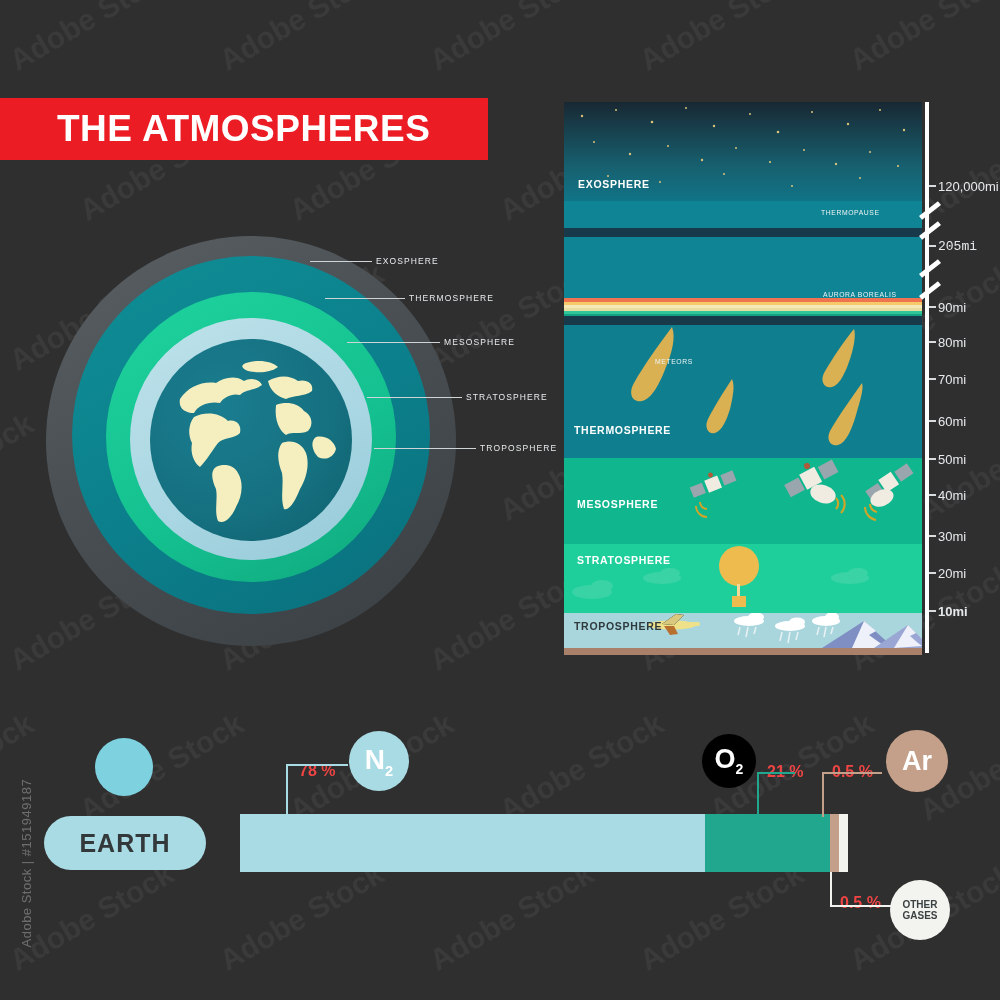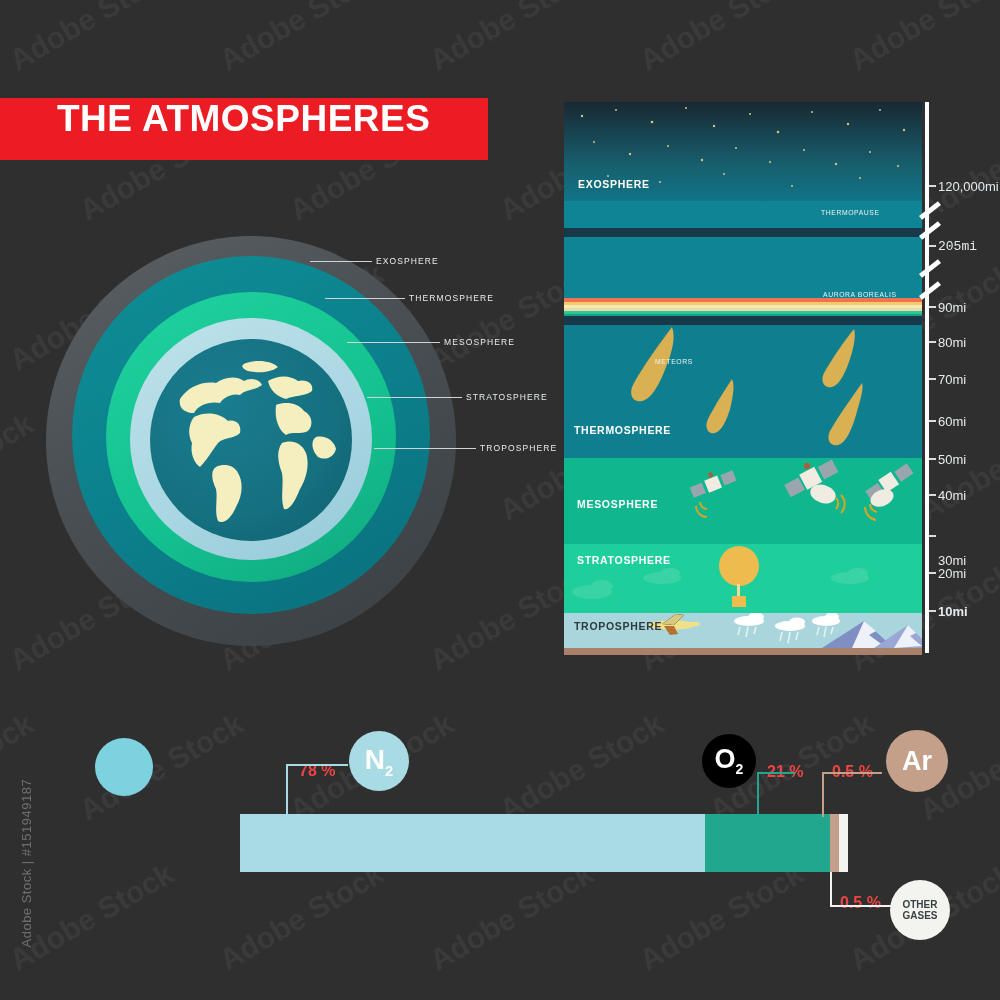--- a/index.html
+++ b/index.html
@@ -7,21 +7,21 @@
     width: 1000px; height: 1000px;
     background: #2f2f2f;
     font-family: "Liberation Sans", sans-serif;
     overflow: hidden;
   }
   #stage { position: relative; width: 1000px; height: 1000px; background: #2f2f2f; }
 
   
   #title-banner {
     position: absolute; left: 0; top: 98px; width: 488px; height: 62px;
-    background: #ec1c24; display: flex; 
+    background: #ec1c24; display: flex; align-items: center;
   }
   #title-text {
     color: #ffffff; font-size: 37px; font-weight: bold;
     letter-spacing: 0.5px; padding-left: 57px;
   }
 
   
   #earth-diagram { position: absolute; left: 46px; top: 236px; width: 410px; height: 410px; }
   .ring { position: absolute; border-radius: 50%; }
   #ring-exo {
@@ -417,32 +417,35 @@
       <div class="tick-label" style="top: 342px;">80mi</div>
       <div class="tick" style="top: 378px;"></div>
       <div class="tick-label" style="top: 379px;">70mi</div>
       <div class="tick" style="top: 420px;"></div>
       <div class="tick-label" style="top: 421px;">60mi</div>
       <div class="tick" style="top: 458px;"></div>
       <div class="tick-label" style="top: 459px;">50mi</div>
       <div class="tick" style="top: 494px;"></div>
       <div class="tick-label" style="top: 495px;">40mi</div>
       <div class="tick" style="top: 535px;"></div>
-      <div class="tick-label" style="top: 560px;">30mi</div>
+      <div class="tick-label" style="top: 536px;">30mi</div>
       <div class="tick" style="top: 572px;"></div>
       <div class="tick-label" style="top: 573px;">20mi</div>
       <div class="tick" style="top: 610px;"></div>
       <div class="tick-label" style="top: 611px; font-weight: bold;">10mi</div>
     </div>
   <div class="break-slash" style="left:918px; top:208px;"></div>
   <div class="break-slash" style="left:918px; top:228px;"></div>
   <div class="break-slash" style="left:918px; top:266px;"></div>
   <div class="break-slash" style="left:918px; top:288px;"></div>
 
   <div id="earth-dot"></div>
+  <div id="earth-pill">
+    <span id="earth-pill-text">EARTH</span>
+  </div>
 
   <div id="comp-bar">
       <div class="seg" style="width: 465px; background: rgb(169, 219, 228);"></div>
       <div class="seg" style="width: 125px; background: rgb(33, 167, 141);"></div>
       <div class="seg" style="width: 9px; background: rgb(196, 159, 137);"></div>
       <div class="seg" style="width: 9px; background: rgb(243, 244, 239);"></div>
     </div>
   <div id="comp-extras">
       <div class="gas-circle" style="left: 349px; top: 731px; width: 60px; height: 60px; background: rgb(169, 219, 228); color: rgb(255, 255, 255); font-size: 28px;">
         <span>N<span class="sub">2</span></span>

